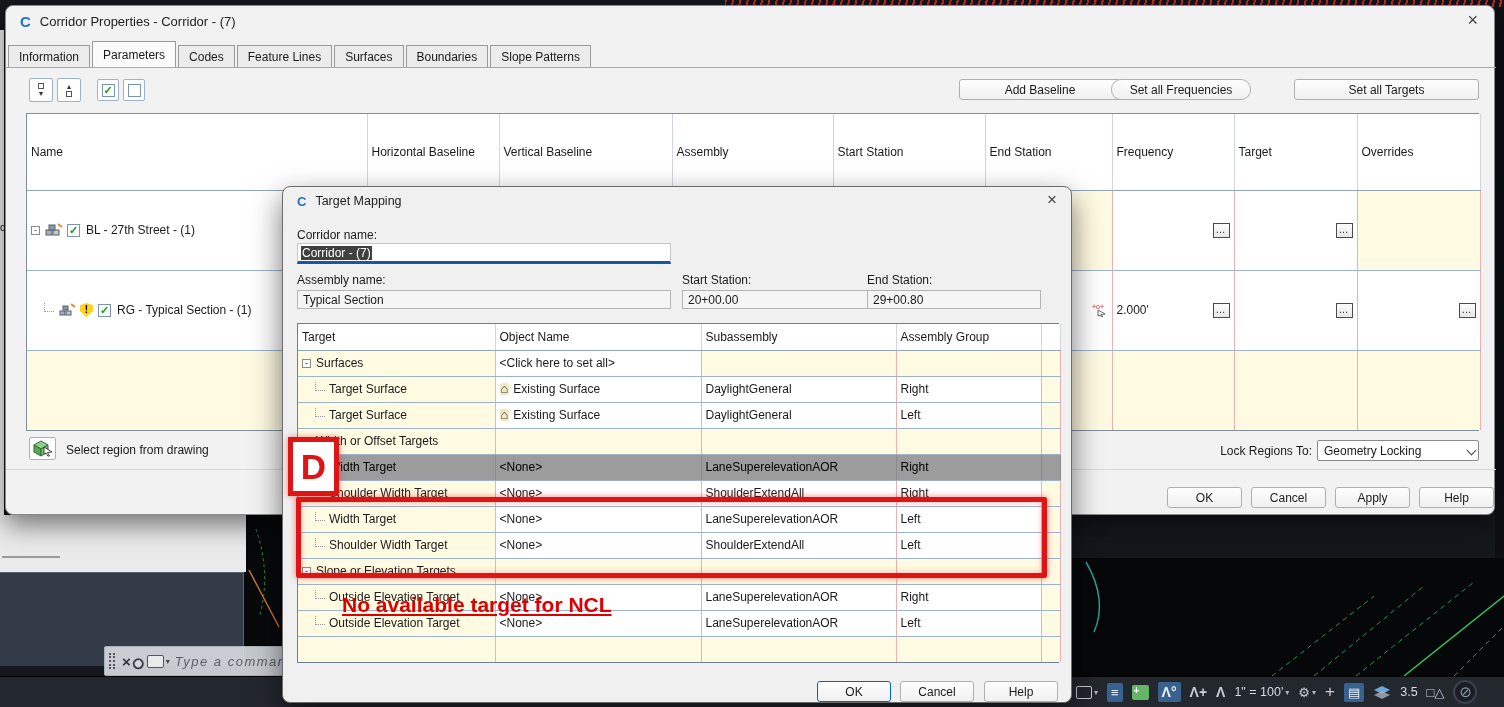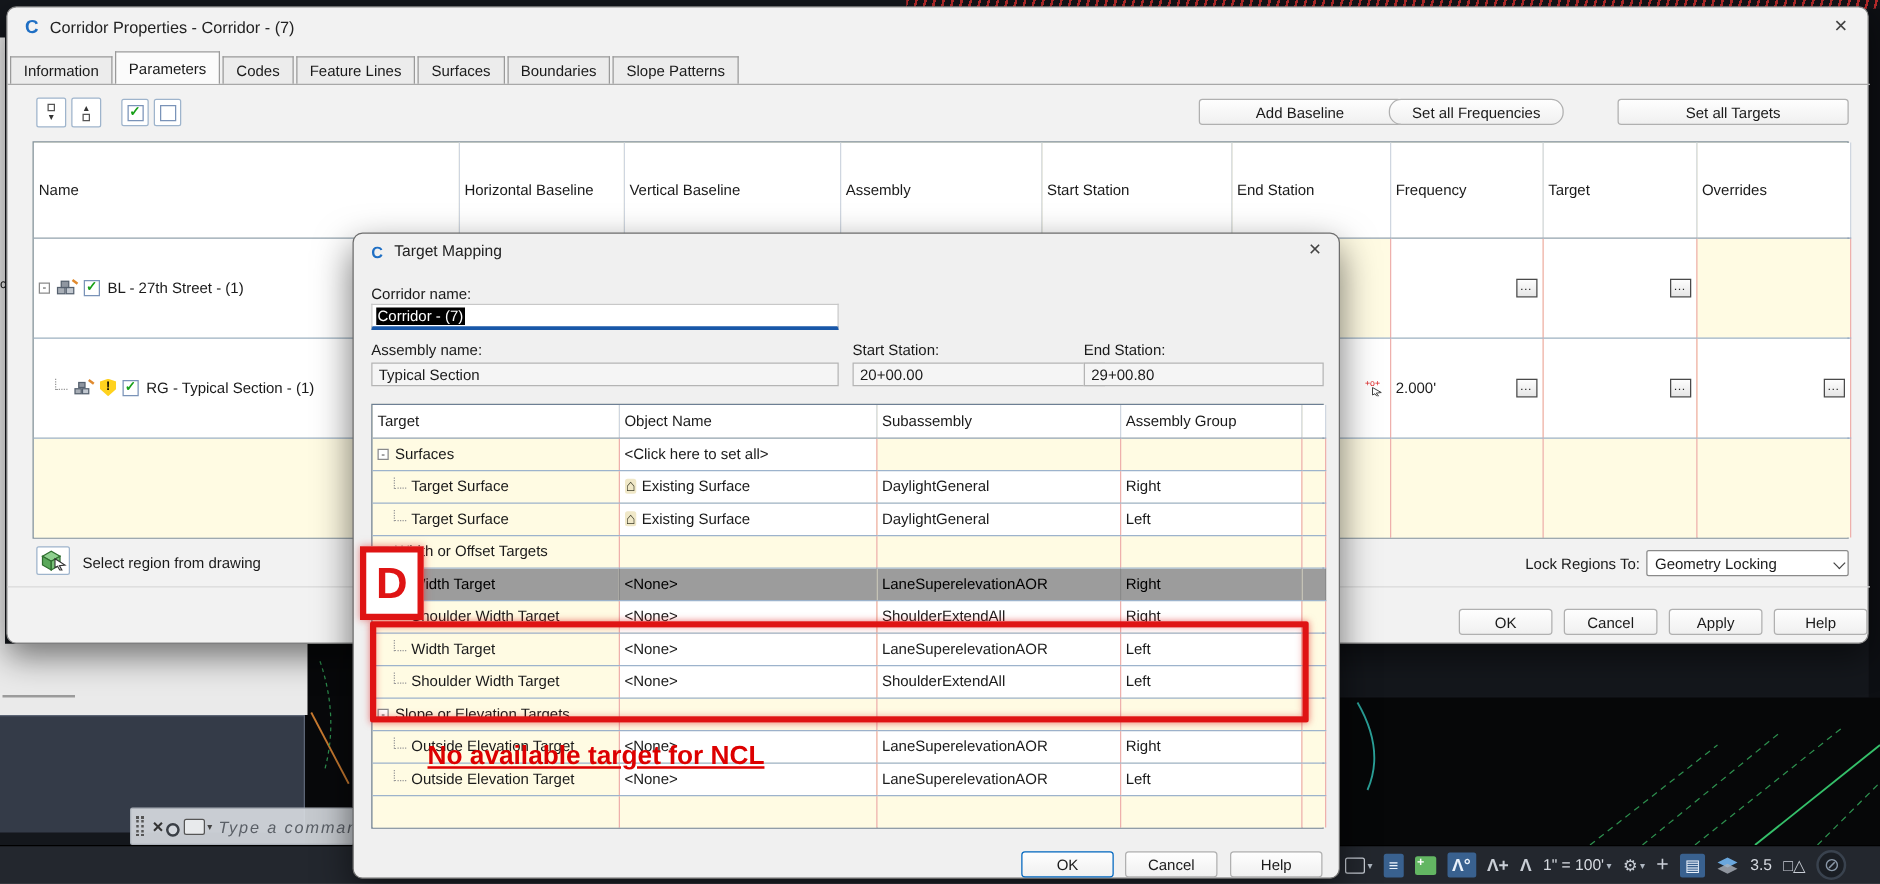--- a/index.html
+++ b/index.html
@@ -93,21 +93,21 @@
 .cp-hr { position:absolute; left:0px; top:463px; width:1490px; height:1px; background:#d9d9d9; }
 .cp-buttons .btn { position:absolute; top:481px; width:75px; height:21px; }
 .b-ok { left:1161px; } .b-cancel { left:1245px; } .b-apply { left:1329px; } .b-help { left:1413px; }
 
 
 .tm { position:absolute; left:282px; top:186px; width:790px; height:517px; background:#f0f0f0; border:1px solid #6d6d6d; border-radius:8px; box-shadow:0 12px 30px rgba(0,0,0,.55); z-index:20; }
 .tm-title { position:absolute; left:0; top:0; width:100%; height:28px; display:flex; align-items:center; padding-left:14px; }
 .tm .x-close { right:14px; top:3px; font-size:17px; }
 .fld-label { position:absolute; font-size:12px; color:#1a1a1a; }
 .tm-input { position:absolute; left:14px; top:56px; width:374px; height:21px; background:#fff; border:1px solid #c8c8c8; border-bottom:3px solid #1857a8; padding:1px 3px; display:flex; align-items:center; }
-.sel-text { background:#000000; color:#fff; padding:0 1px; }
+.sel-text { background:#404040; color:#fff; padding:0 1px; }
 .ro-field { position:absolute; height:19px; background:#f5f5f5; border:1px solid #b4b4b4; padding:1px 5px; display:flex; align-items:center; color:#1a1a1a; }
 .tm-tablewrap { position:absolute; left:14px; top:136px; width:762px; height:340px; border:1px solid #6d7f94; background:#fffbe3; }
 .tm-tablewrap .grid td { height:20px; }
 .tm-tablewrap .grid tr.sel td { background:#9c9c9c; color:#000; border-right-color:#8a8a8a; }
 .tm-tablewrap .grid tr.sel .tree-l { border-color:#555; }
 .tm-note { position:absolute; left:44px; top:269px; color:#dd0000; font-weight:bold; font-size:21px; white-space:nowrap;text-decoration:underline; }
 .tm-buttons .btn { position:absolute; top:494px; width:74px; height:21px; }
 .tm-ok { left:534px; } .tm-cancel { left:617px; } .tm-help { left:701px; }
 
 
@@ -386,21 +386,21 @@
   <span class="fld-label" style="left:14px;top:41px">Corridor name:</span>
   <div class="tm-input">
     <span class="sel-text">Corridor - (7)</span>
   </div>
 
   <span class="fld-label" style="left:14px;top:86px">Assembly name:</span>
   <span class="ro-field" style="left:14px;top:103px;width:374px">Typical Section</span>
   <span class="fld-label" style="left:399px;top:86px">Start Station:</span>
   <span class="ro-field" style="left:399px;top:103px;width:202px">20+00.00</span>
   <span class="fld-label" style="left:584px;top:86px">End Station:</span>
-  <span class="ro-field" style="left:584px;top:103px;width:192px">29+00.80</span>
+  <span class="ro-field" style="left:584px;top:103px;width:174px">29+00.80</span>
 
   <div class="tm-tablewrap">
     <table class="grid">
       <colgroup>
           <col style="width:197px">
           <col style="width:206px">
           <col style="width:195px">
           <col style="width:145px">
           <col style="width:19px">
         </colgroup>

